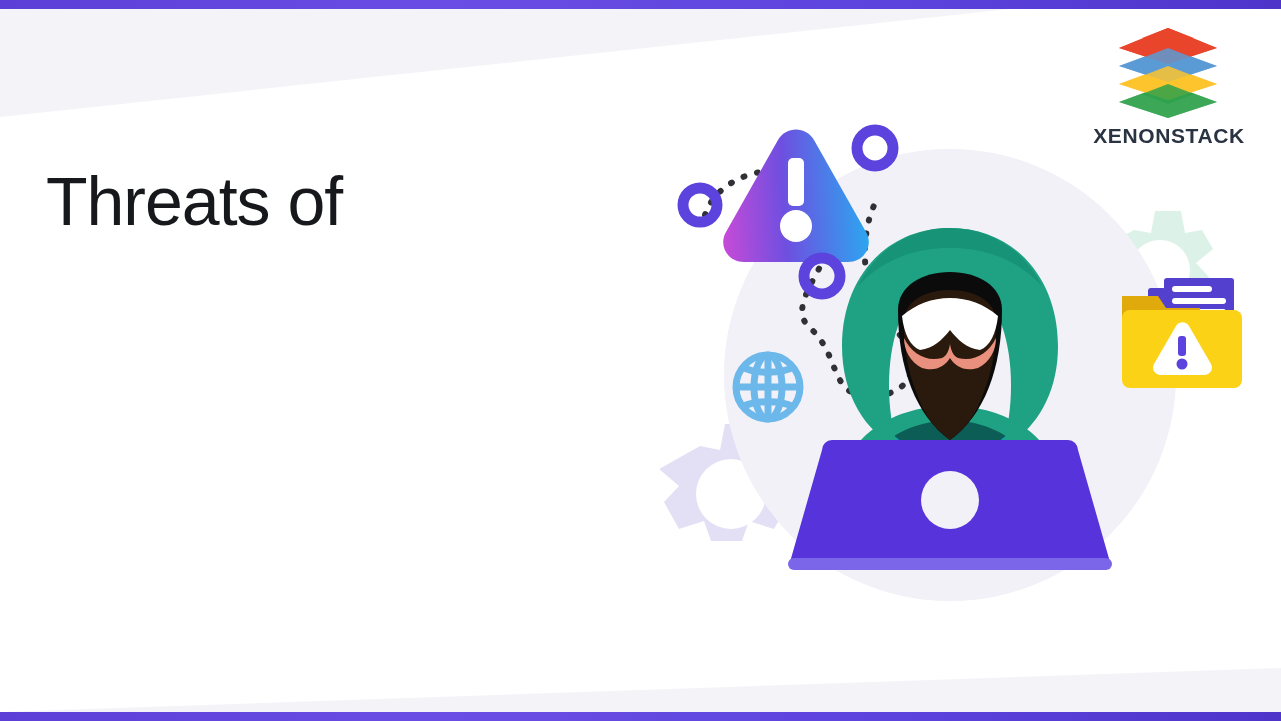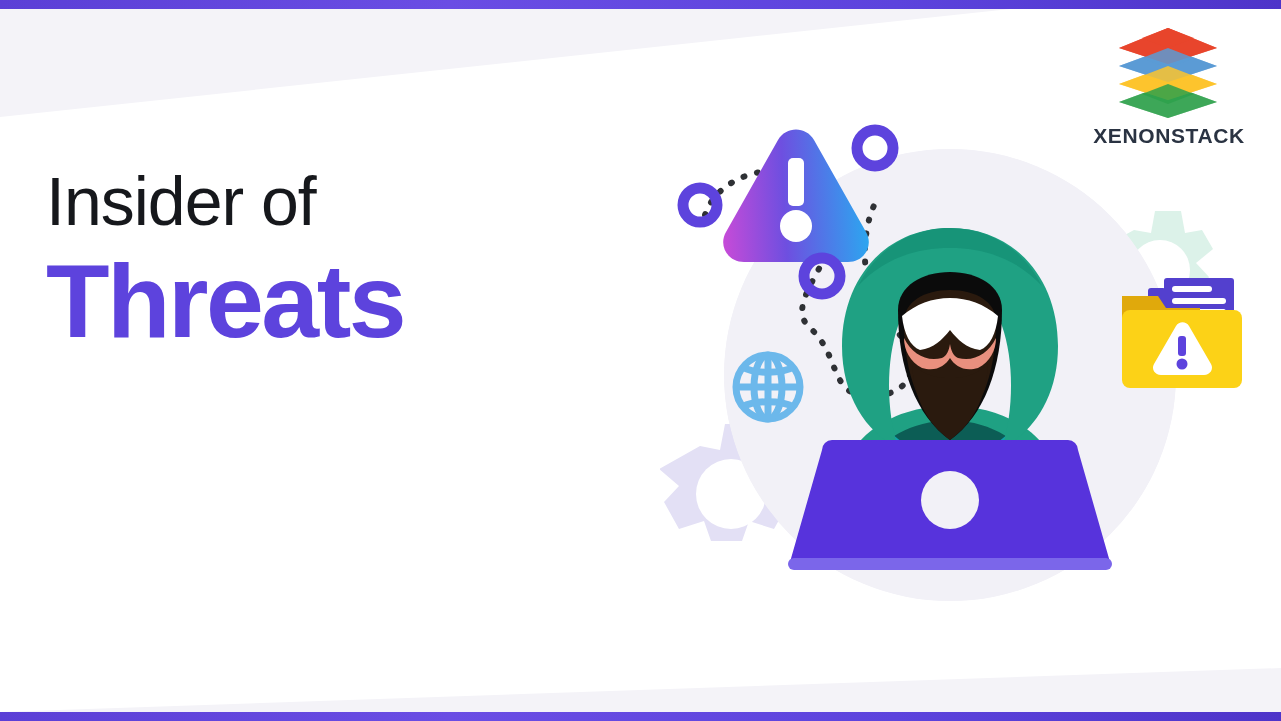--- a/index.html
+++ b/index.html
@@ -110,22 +110,21 @@
 <body>
 
 <div id="canvas">
 
   <div class="top-bar"></div>
   <div class="top-band"></div>
   <div class="bottom-band"></div>
   <div class="bottom-bar"></div>
 
   <div class="headline">
-    <span class="headline-line1">Insider of</span>
-    <span class="headline-line3">Threats</span>
+    <span class="headline-line1">Threats of</span>
   </div>
 
   <div class="logo-wrap">
     <svg class="logo-mark" viewBox="0 0 104 92">
       <g opacity="0.92">
         <polygon points="52,58 101,76 52,92 3,76" fill="#2DA14B"></polygon>
         <polygon points="52,58 101,76 52,92 3,76" fill="#2DA14B" opacity="0.55"></polygon>
       </g>
       <g>
         <polygon points="52,40 101,58 52,74 3,58" fill="#FDC42D"></polygon>

